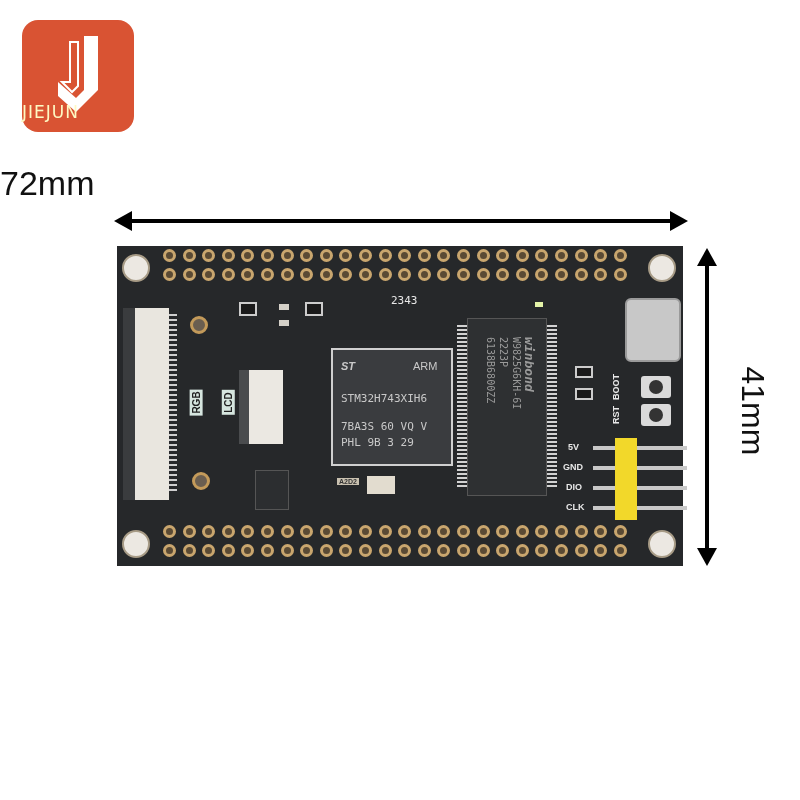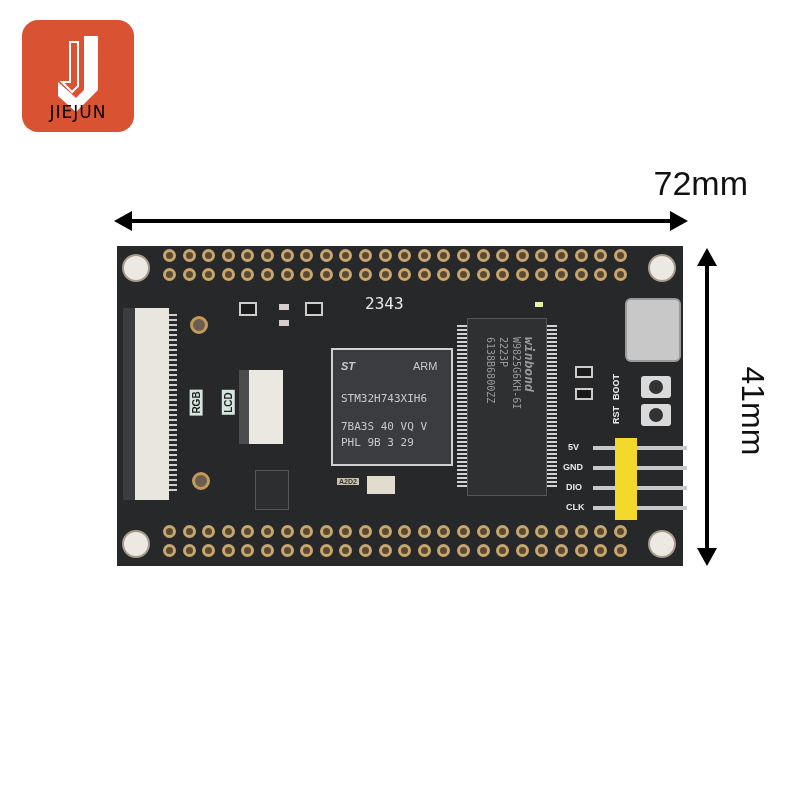--- a/index.html
+++ b/index.html
@@ -1,22 +1,22 @@
 <!DOCTYPE html>
 <html><head>
 <meta charset="utf-8">
 <style>
   * { box-sizing: border-box; margin: 0; padding: 0; }
   html, body { width: 800px; height: 800px; background: #ffffff; overflow: hidden; }
   body { position: relative; font-family: "Liberation Sans", sans-serif; }
 
   .logo { position: absolute; left: 22px; top: 20px; width: 112px; height: 112px; border-radius: 16px; background: #d95333; }
-  .logo-text { position: absolute; left: 0; right: 0; bottom: 10px; text-align: center; color: #000000; font-size: 17px; letter-spacing: 1px; font-family: "DejaVu Sans", sans-serif; }
-
-  .dim-label-h { position: absolute; left: 0; width: 748px; top: 164px; text-align: right; font-size: 34px; color: #111; }
+  .logo-text { position: absolute; left: 0; right: 0; bottom: 10px; color: #fef9c3; font-size: 17px; letter-spacing: 1px; font-family: "DejaVu Sans", sans-serif; }
+
+  .dim-label-h { position: absolute; left: 0; width: 748px; top: 164px; text-align: left; font-size: 34px; color: #111; }
   .arrow-h { position: absolute; left: 118px; top: 219px; width: 566px; height: 4px; background: #000; }
   .arrow-h::before { content: ""; position: absolute; left: -4px; top: -8px; border-right: 18px solid #000; border-top: 10px solid transparent; border-bottom: 10px solid transparent; }
   .arrow-h::after { content: ""; position: absolute; right: -4px; top: -8px; border-left: 18px solid #000; border-top: 10px solid transparent; border-bottom: 10px solid transparent; }
 
   .arrow-v { position: absolute; left: 705px; top: 252px; width: 4px; height: 310px; background: #000; }
   .arrow-v::before { content: ""; position: absolute; top: -4px; left: -8px; border-bottom: 18px solid #000; border-left: 10px solid transparent; border-right: 10px solid transparent; }
   .arrow-v::after { content: ""; position: absolute; bottom: -4px; left: -8px; border-top: 18px solid #000; border-left: 10px solid transparent; border-right: 10px solid transparent; }
   .dim-label-v { position: absolute; left: 712px; top: 388px; width: 80px; font-size: 32px; color: #111; transform: rotate(90deg); transform-origin: center; text-align: center; }
 
   .pcb { position: absolute; left: 117px; top: 246px; width: 566px; height: 320px; background: #26282a; }
@@ -178,27 +178,27 @@
     </div>
   <div class="mount" style="left:73px;top:70px"></div>
   <div class="mount" style="left:75px;top:226px"></div>
 
   <div class="silk-box" style="left:66px;top:150px">RGB</div>
   <div class="silk-box" style="left:99px;top:150px">LCD</div>
 
   <div class="fpc-small"></div>
   <div class="chip8"></div>
 
-  <div class="silk" style="left:248px;top:48px;font-weight:normal;font-family:'DejaVu Sans Mono',monospace;font-size:16px;">2343</div>
+  <div class="silk" style="left:274px;top:48px;font-weight:normal;font-family:'DejaVu Sans Mono',monospace;font-size:11px;">2343</div>
 
   <div class="mcu">
     <div class="mcu-line" style="top:10px;font-style:italic;font-weight:bold;font-family:'Liberation Sans',sans-serif;">ST</div>
     <div class="mcu-line" style="top:10px;left:80px;font-weight:normal;font-family:'Liberation Sans',sans-serif;">ARM</div>
     <div class="mcu-line" style="top:42px">STM32H743XIH6</div>
-    <div class="mcu-line" style="top:70px">7BA3S 40 VQ V</div>
+    <div class="mcu-line" style="top:70px">7BA3S 60 VQ V</div>
     <div class="mcu-line" style="top:86px">PHL 9B 3 29</div>
   </div>
 
   <div class="smd" style="left:250px;top:230px;width:28px;height:18px;background:#e2dccf;"></div>
   <div class="silk" style="left:220px;top:232px;color:#333;background:#c9c1b0;padding:0 2px;font-size:7px;">A2D2</div>
 
   <div class="sdram">
     <div class="sdram-pins-l"></div>
       <div class="sdram-pins-r"></div>
     <div class="sdram-text">

